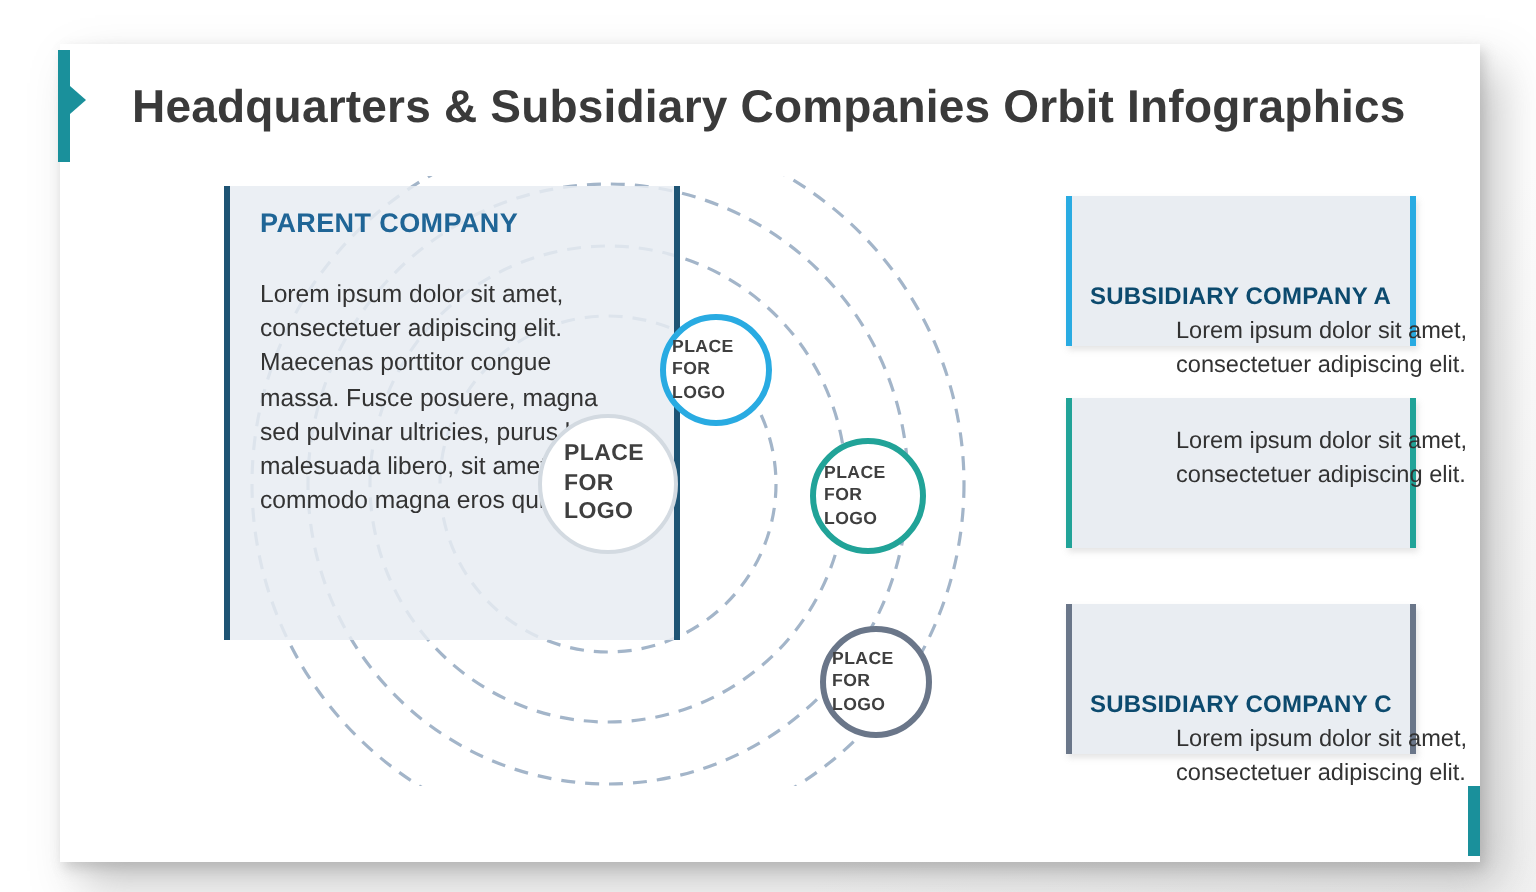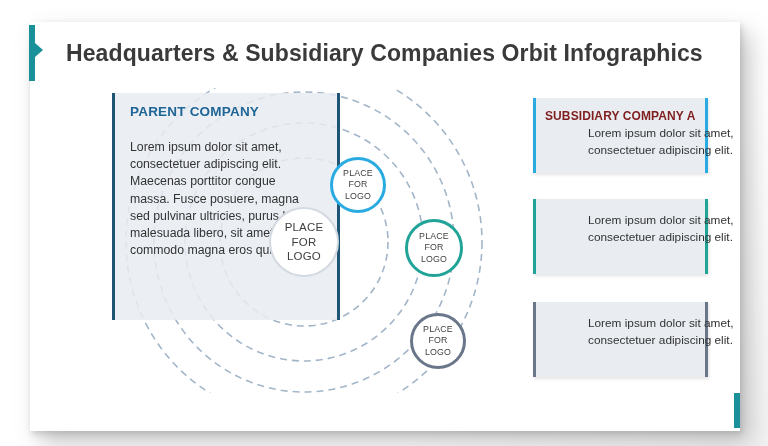--- a/index.html
+++ b/index.html
@@ -42,40 +42,40 @@
     margin-left:35px;
   }
   .parent-heading { font-size:13.5px; font-weight:bold; color:var(--heading-blue); letter-spacing:0.2px; }
   .parent-panel p { width:186px; font-size:12.3px; line-height:17.2px; color:#333333; }
   .parent-panel p.p1 { margin-top:20px; }
   .parent-panel p.p2 { margin-top:9px; }
 
   
   .logo-circle {
     position:absolute; z-index:3; background:#ffffff; border-radius:50%;
-    display:flex; align-items:center; justify-content:center; text-align:center;
-    color:#3f3f3f; font-weight:normal;
+    display:flex; align-items:center; justify-content:center; 
+    color:#3f3f3f; font-weight:bold;
   }
   .logo-circle .lbl { width:44px; line-height:1.3; letter-spacing:0.2px; }
   .hub { left:239px; top:185px; width:70px; height:70px; border:2.5px solid #d3dae1; font-size:11.5px; }
   .satellite { border:3px solid var(--ring); font-size:8.8px; }
   .sat-a { left:300px; top:135px; width:56px; height:56px; }
   .sat-b { left:375px; top:197px; width:58px; height:58px; }
   .sat-c { left:380px; top:291px; width:56px; height:56px; }
 
   
   .sub-box {
     position:absolute; left:503px; width:175px; height:75px; z-index:2;
     background:#e9edf2;
     border-left:3px solid var(--bar); border-right:3px solid var(--bar);
     padding:11px 2px 10px 9px;
     box-shadow:1px 2px 3px rgba(150,150,150,0.25);
   }
   .box-a { top:76px; } .box-b { top:177px; } .box-c { top:280px; }
-  .sub-title { font-size:12px; font-weight:bold; color:#7f1d1d; letter-spacing:0.1px; }
+  .sub-title { font-size:12px; font-weight:bold; color:#0c4a6e; letter-spacing:0.1px;margin-top:32px; }
   .sub-body { width:160px; font-size:11.8px; line-height:16.5px; color:#323232; margin-top:2px;margin-left:43px; }
 </style>
 </head>
 <body>
 
 <div class="stage">
   <div class="slide">
 
     <div class="edge-marker"></div>
     <div class="edge-marker-arrow"></div>
@@ -113,18 +113,19 @@
     <div class="sub-box box-a" style="--bar: #29abe2;">
       <div class="sub-title">SUBSIDIARY COMPANY A</div>
       <div class="sub-body">Lorem ipsum dolor sit amet, consectetuer adipiscing elit.</div>
     </div>
 
     <div class="sub-box box-b" style="--bar: #21a398;">
       <div class="sub-body">Lorem ipsum dolor sit amet, consectetuer adipiscing elit.</div>
     </div>
 
     <div class="sub-box box-c" style="--bar: #6a7689;">
+      <div class="sub-title">SUBSIDIARY COMPANY C</div>
       <div class="sub-body">Lorem ipsum dolor sit amet, consectetuer adipiscing elit.</div>
     </div>
 
     <div class="edge-bar-br"></div>
   </div>
 </div>
 
 </body></html>

